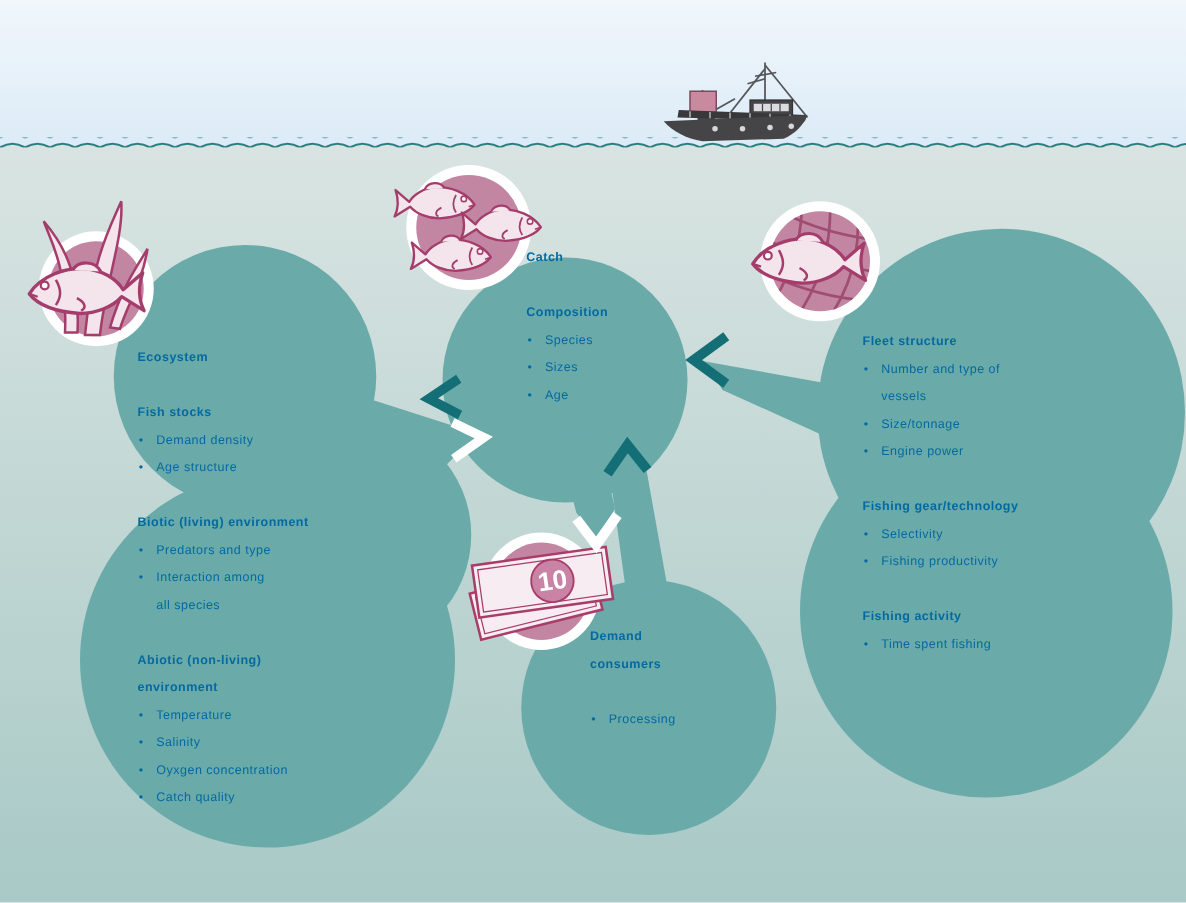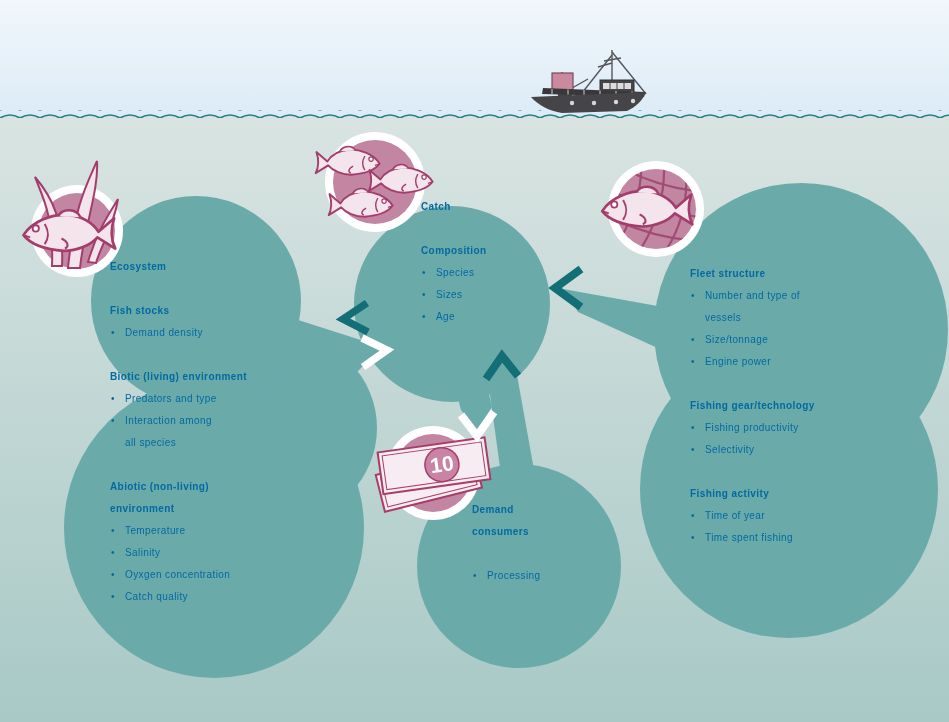--- a/index.html
+++ b/index.html
@@ -165,26 +165,27 @@
   <div class="b-sec">
     <div class="b-head">Composition</div>
     <ul>
       <li>Species</li>
       <li>Sizes</li>
       <li>Age</li>
     </ul>
   </div>
 </div>
 
-<div class="btext" style="left:110px;top:256px;width:262px">
+<div class="btext" style="left:110px;top:276px;width:262px">
   <div class="b-title">Ecosystem</div>
   <div class="b-sec">
     <div class="b-head">Fish stocks</div>
     <ul>
       <li>Demand density</li>
+      <li>Age structure</li>
     </ul>
   </div>
   <div class="b-sec">
     <div class="b-head">Biotic (living) environment</div>
     <ul>
       <li>Predators and type</li>
       <li>Interaction among
 all species</li>
     </ul>
   </div>
@@ -206,28 +207,27 @@
     <ul>
       <li>Number and type of
 vessels</li>
       <li>Size/tonnage</li>
       <li>Engine power</li>
     </ul>
   </div>
   <div class="b-sec">
     <div class="b-head">Fishing gear/technology</div>
     <ul>
+      <li>Selectivity</li>
       <li>Fishing productivity</li>
-      <li>Selectivity</li>
     </ul>
   </div>
   <div class="b-sec">
     <div class="b-head">Fishing activity</div>
     <ul>
-      <li>Time of year</li>
       <li>Time spent fishing</li>
     </ul>
   </div>
 </div>
 
 <div class="btext" style="left:472px;top:499px;width:140px">
   <div class="b-title">Demand
 consumers</div>
   <div class="b-sec">
     <ul>

